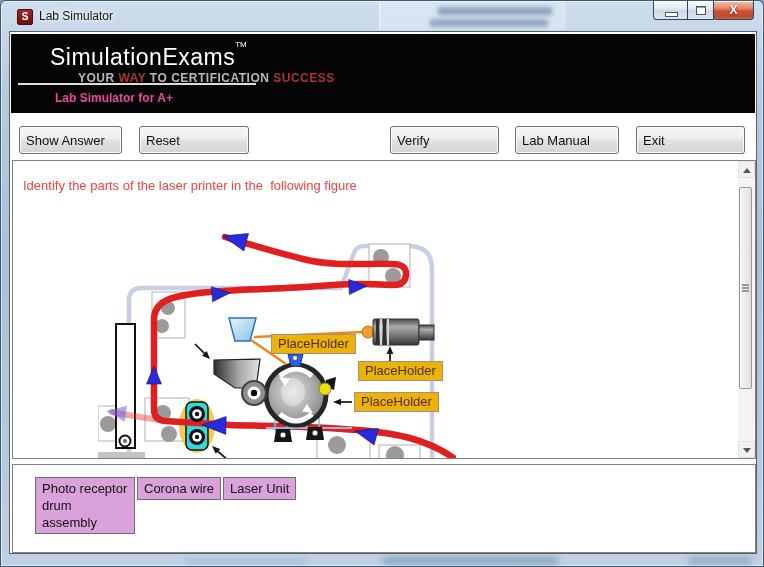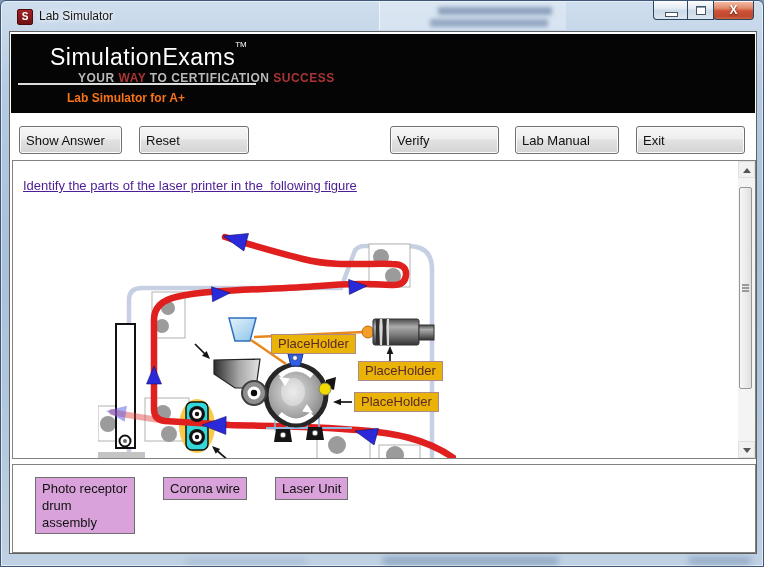--- a/index.html
+++ b/index.html
@@ -34,46 +34,46 @@
   
   .client{position:absolute;left:8px;top:30px;width:748px;height:523px;background:#fff;border:1px solid #5f5f5f;box-sizing:border-box;}
 
   
   .banner{position:absolute;left:1px;top:2px;width:744px;height:79px;background:#050505;}
   .brand{position:absolute;left:39px;top:6px;color:#fff;font-size:23px;font-weight:400;letter-spacing:.5px;}
   .brand sup{font-size:8px;vertical-align:18px;letter-spacing:0;}
   .tagline{position:absolute;left:67px;top:37px;font-size:12px;font-weight:bold;letter-spacing:.5px;color:#b9b9b9;}
   .tagline .red{color:#a93434;}
   .banner-line{position:absolute;left:7px;top:49px;width:238px;height:2px;background:#dcdcdc;}
-  .product{position:absolute;left:56px;top:57px;color:#f97316;font-size:12px;font-weight:bold;}
+  .product{position:absolute;left:44px;top:57px;color:#ec4899;font-size:12px;font-weight:bold;}
 
   
   .btn{position:absolute;top:94px;height:28px;box-sizing:border-box;border:1px solid #707070;border-radius:3px;
     background:linear-gradient(180deg,#f6f6f6,#eee 45%,#e2e2e2 50%,#d4d4d4);box-shadow:inset 0 0 0 1px #fbfbfb;
     font-family:"Liberation Sans",sans-serif;font-size:13px;color:#111;text-align:left;line-height:26px;cursor:default;}
 
   
   .content-panel{position:absolute;left:2px;top:128px;width:744px;height:299px;border:1px solid #828282;box-sizing:border-box;background:#fff;overflow:hidden;}
-  .question{position:absolute;left:10px;top:17px;font-size:13px;color:#4c1d95;white-space:pre;text-decoration:underline;}
+  .question{position:absolute;left:10px;top:17px;font-size:13px;color:#ef4444;white-space:pre;}
   .diagram{position:absolute;left:85px;top:63px;width:358px;height:234px;}
   .ph-label{position:absolute;background:#eab308;border:1px solid #ad8a8a;color:#5a2a2a;font-size:13px;line-height:17px;padding:0 6px;height:18px;}
 
   
   .vscroll{position:absolute;right:0;top:0;width:17px;height:297px;background:#f4f4f4;}
   .scroll-btn{position:absolute;left:0;width:17px;height:17px;background:#f1f1f1;border:1px solid #e0e0e0;box-sizing:border-box;}
   .scroll-btn.up{top:0;}
   .scroll-btn.down{bottom:0;}
   .tri-up{position:absolute;left:4px;top:6px;width:0;height:0;border-left:4px solid transparent;border-right:4px solid transparent;border-bottom:5px solid #555;}
   .tri-down{position:absolute;left:4px;top:6px;width:0;height:0;border-left:4px solid transparent;border-right:4px solid transparent;border-top:5px solid #555;}
   .thumb{position:absolute;left:1px;top:26px;width:13px;height:202px;border:1px solid #979797;border-radius:2px;background:linear-gradient(90deg,#f6f6f6,#ececec 50%,#dedede);box-sizing:border-box;}
   .grip{position:absolute;left:2px;top:96px;width:7px;height:1.5px;background:#9a9a9a;box-shadow:0 3px 0 #9a9a9a,0 6px 0 #9a9a9a;}
 
   
   .bottom-panel{position:absolute;left:2px;top:432px;width:744px;height:89px;border:1px solid #828282;box-sizing:border-box;background:#fff;}
-  .bank{position:absolute;left:22px;top:12px;display:flex;gap:28px;align-items:flex-start;}
+  .bank{position:absolute;left:22px;top:12px;display:flex;gap:2px;align-items:flex-start;}
   .drag-label{background:#d9a2db;border:1px solid #6f6f6f;padding:2px 6px;font-size:13px;line-height:17px;color:#111;cursor:default;}
   .drag-label.wide{width:86px;}
 </style>
 </head>
 <body>
 
 <div class="frame">
   <div class="bg-win">
     <div class="b1"></div>
     <div class="b2"></div>

